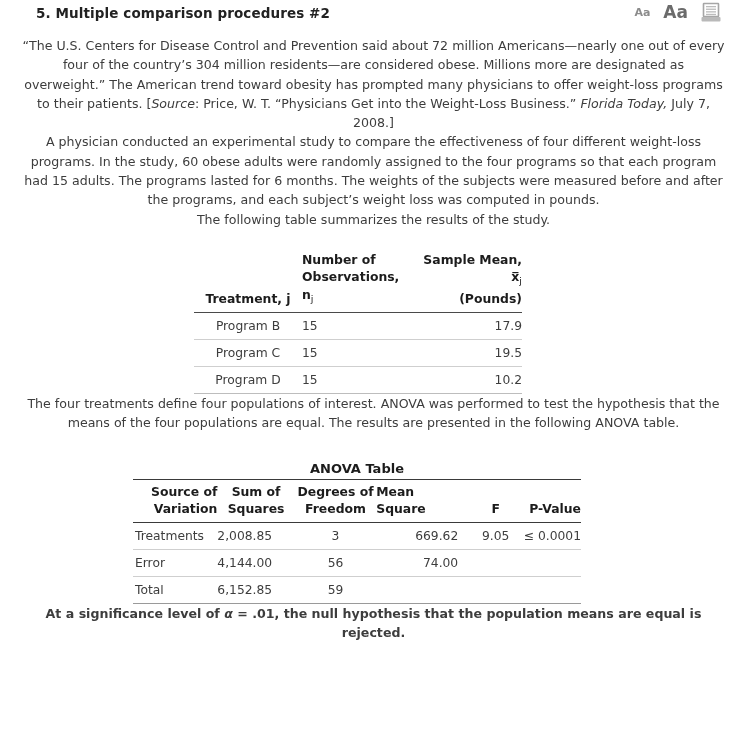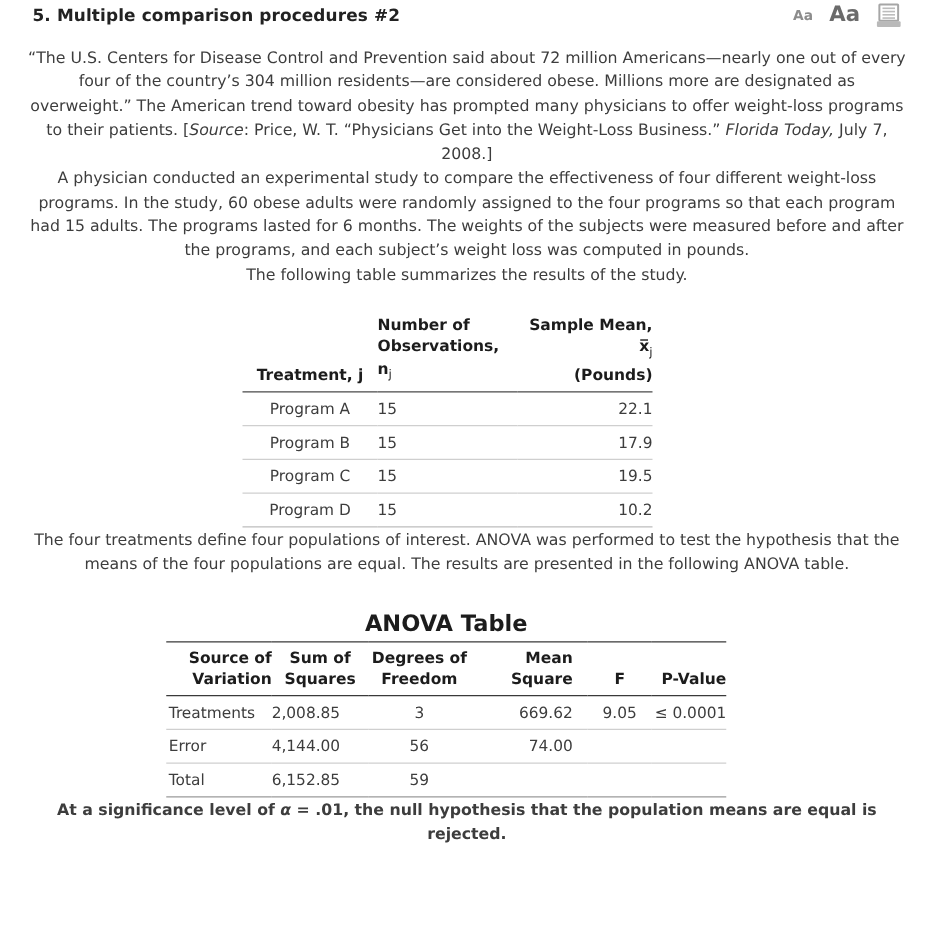--- a/index.html
+++ b/index.html
@@ -17,21 +17,21 @@
   }
 
   
   .header {
     position: relative;
     height: 30px;
     padding: 6px 0 0 0;
   }
   .header-title {
     position: absolute;
-    left: 26px;
+    left: 36px;
     top: 5px;
     font-size: 13.5px;
     font-weight: bold;
     color: #222222;
     letter-spacing: 0.1px;
     white-space: nowrap;
   }
   .header-tools {
     position: absolute;
     right: 24px;
@@ -113,21 +113,21 @@
   .sub { font-size: 9.5px; vertical-align: sub; font-weight: normal; }
 
   
   .table2-wrap {
     margin-top: 28px;
     padding-left: 133px;
   }
   .anova-title {
     width: 448px;
     text-align: center;
-    font-size: 18px;
+    font-size: 13px;
     font-weight: bold;
     color: #1c1c1c;
     margin-bottom: 3px;
   }
   table.t2 {
     border-collapse: collapse;
     width: 448px;
     font-size: 12.3px;
     color: #3d3d3d;
     border-top: 1.6px solid #3a3a3a;
@@ -147,21 +147,21 @@
     line-height: 16px;
   }
   table.t2 tbody tr:last-child td { border-bottom: 1.2px solid #9a9a9a; }
   .t2 .c-src  { text-align: left;   width: 84px; padding-left: 2px; }
   .t2 .c-ss   { text-align: left;   width: 80px; }
   .t2 .c-df   { text-align: center; width: 84px; }
   .t2 .c-ms   { text-align: right;  width: 86px; }
   .t2 .c-f    { text-align: center; width: 54px; }
   .t2 .c-p    { text-align: right;  width: 60px; }
   .t2 th.c-ss { text-align: center; }
-  .t2 th.c-ms { text-align: right; }
+  .t2 th.c-ms { text-align: left; }
   .t2 th.c-src{ text-align: right; }
   .t2 td.c-ms { padding-right: 12px; }
   .t2 th.c-ms { padding-right: 12px; }
   .nowrap { white-space: nowrap; }
 </style>
 </head>
 <body>
 
 <div class="header">
   <div class="header-title">5.  Multiple comparison procedures #2</div>
@@ -209,25 +209,20 @@
           <span>Observations, n</span><span class="sub">j</span>
         </th>
         <th class="c-mean">
           <span>Sample Mean, x̅</span><span class="sub">j</span><br>
           <span>(Pounds)</span>
         </th>
       </tr>
     </thead>
     <tbody>
       <tr>
-        <td class="c-treat">Program A</td>
-        <td class="c-nobs">15</td>
-        <td class="c-mean">22.1</td>
-      </tr>
-      <tr>
         <td class="c-treat">Program B</td>
         <td class="c-nobs">15</td>
         <td class="c-mean">17.9</td>
       </tr>
       <tr>
         <td class="c-treat">Program C</td>
         <td class="c-nobs">15</td>
         <td class="c-mean">19.5</td>
       </tr>
       <tr>

